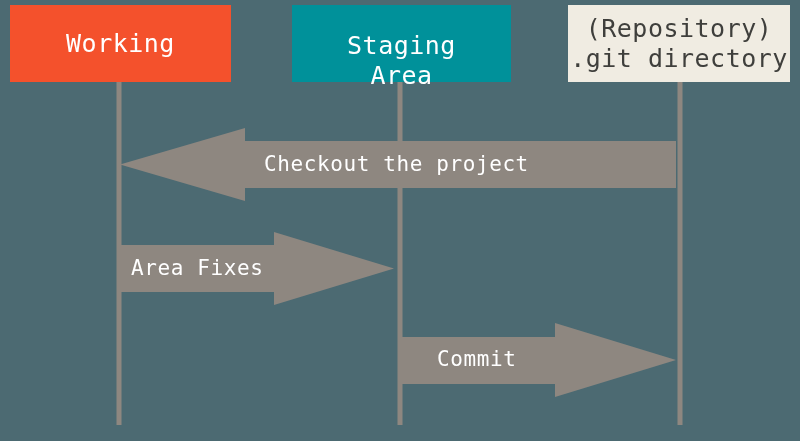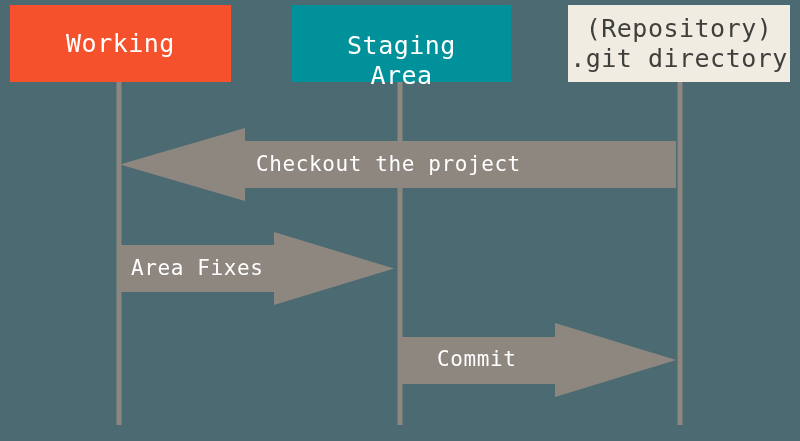--- a/index.html
+++ b/index.html
@@ -53,21 +53,21 @@
     color: #3f3f3c;
   }
   .arrow-label {
     position: absolute;
     color: #ffffff;
     font-size: 21px;
     letter-spacing: 0.6px;
     white-space: pre;
     font-family: "DejaVu Sans Mono", "Liberation Mono", monospace;
   }
-  #label-checkout { left: 256px; top: 152px; }
+  #label-checkout { left: 264px; top: 152px; }
   #label-stage    { left: 131px; top: 256px; }
   #label-commit   { left: 437px; top: 347px; }
 </style>
 </head>
 <body>
 
 <div id="canvas">
 
   <div id="bg-layer" style="background: rgb(76, 106, 114);"></div>
 

